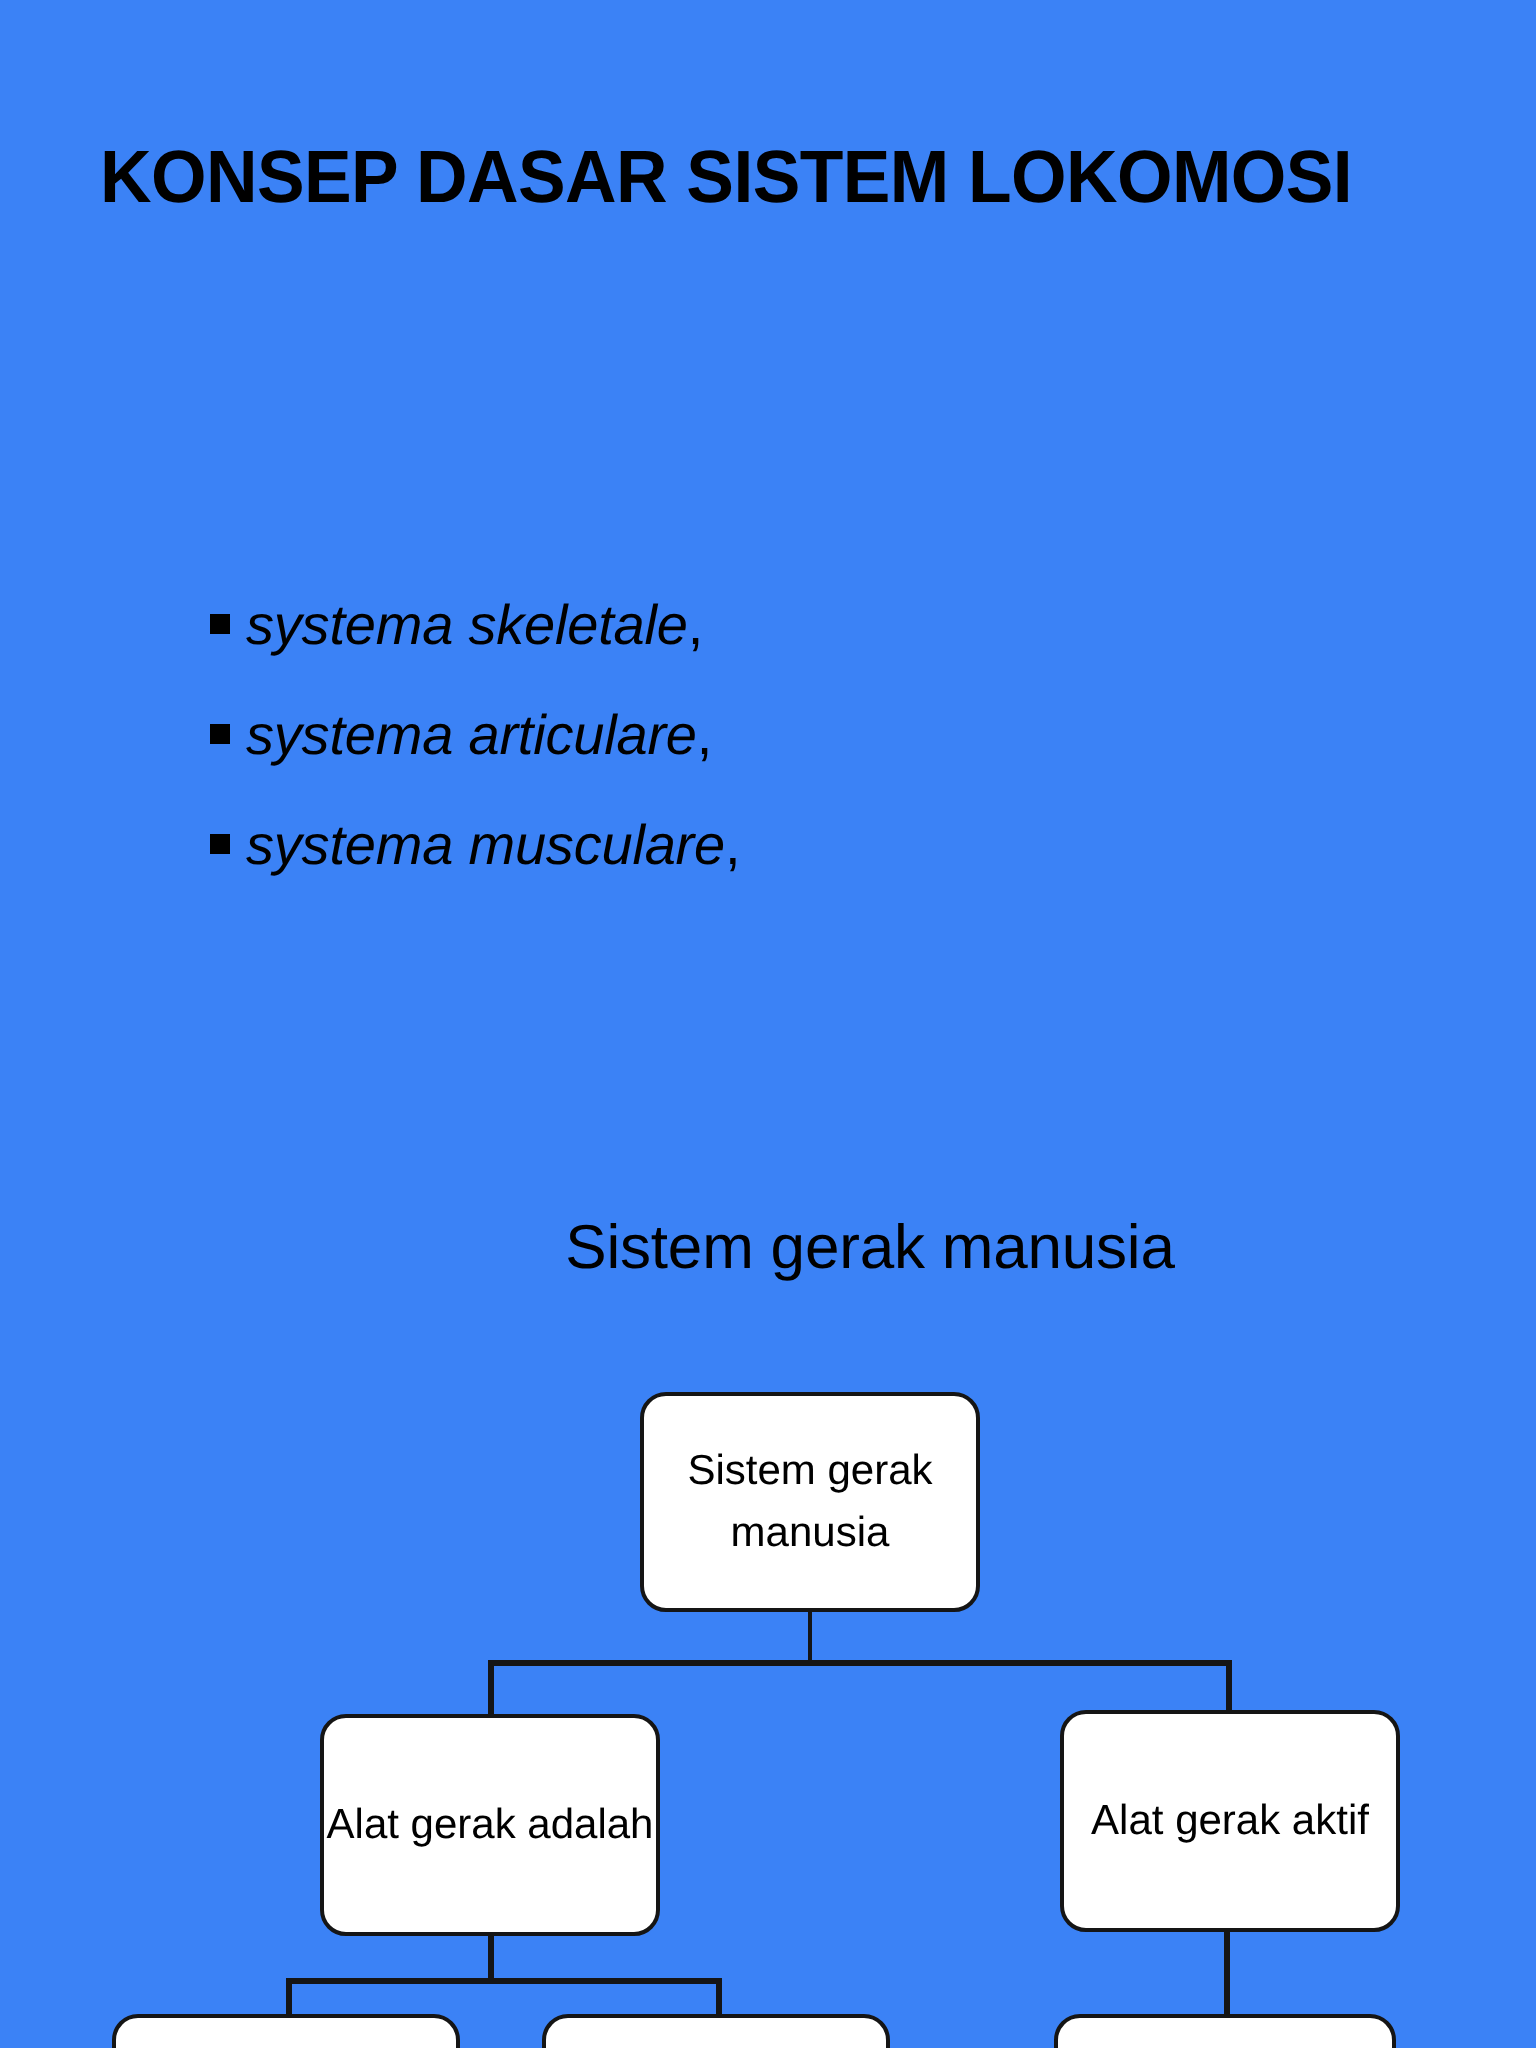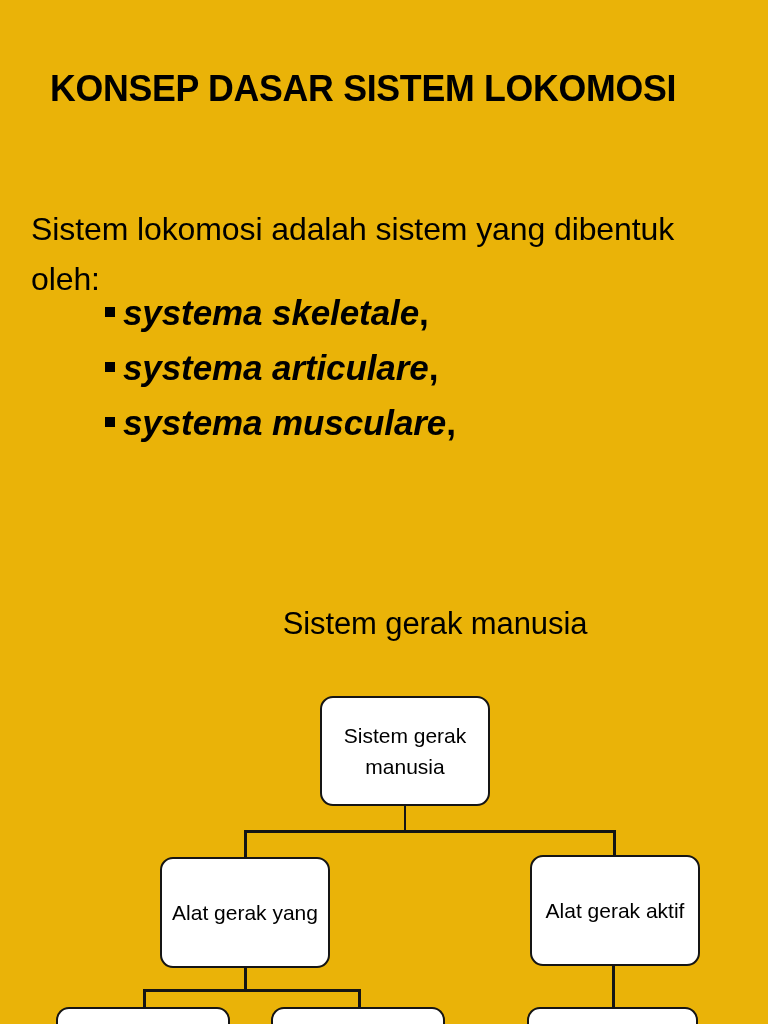--- a/index.html
+++ b/index.html
@@ -12,21 +12,21 @@
     height: 1024px;
     position: relative;
     overflow: hidden;
     font-family: "Liberation Sans", sans-serif;
     color: #000000;
   }
 
   .slide {
     position: absolute;
     inset: 0;
-    background: #eab308;
+    background: #3b82f6;
   }
 
   
   .slide-title {
     position: absolute;
     left: 50px;
     top: 42px;
     width: 690px;
     font-size: 37px;
     font-weight: bold;
@@ -53,28 +53,27 @@
     position: absolute;
     left: 104px;
     top: 285px;
     width: 600px;
     list-style: none;
     margin: 0;
     padding: 0;
   }
   .bullet-item {
     position: relative;
-    font-size: 35px;
+    font-size: 28px;
     line-height: 55px;
     height: 55px;
     padding-left: 19px;
     font-style: italic;
     letter-spacing: -0.1px;
     white-space: nowrap;
-    font-weight: bold;
   }
   .bullet-item .bullet-marker {
     position: absolute;
     left: 1px;
     top: 22px;
     width: 10px;
     height: 10px;
     background: #000000;
   }
   .bullet-item .punct {
@@ -160,21 +159,20 @@
   .conn-v { width: 2.6px; }
   .conn-h { height: 2.6px; }
 </style>
 </head>
 <body>
 
 <div class="slide">
 
   <h1 class="slide-title">KONSEP DASAR SISTEM LOKOMOSI</h1>
 
-  <p class="body-para">Sistem lokomosi adalah sistem yang dibentuk oleh:</p>
 
   <ul class="bullet-list">
     <li class="bullet-item">
       <span class="bullet-marker"></span>
       <span>systema skeletale</span><span class="punct">,</span>
     </li>
     <li class="bullet-item">
       <span class="bullet-marker"></span>
       <span>systema articulare</span><span class="punct">,</span>
     </li>
@@ -199,21 +197,21 @@
     <div class="conn conn-h" style="left:143px; top:989px; width:217px;"></div>
     <div class="conn conn-v" style="left:143px; top:989px; height:20px;"></div>
     <div class="conn conn-v" style="left:358px; top:989px; height:20px;"></div>
 
     <div class="conn conn-v" style="left:612px; top:966px; height:43px;"></div>
 
     <div class="node node-root">
       <span>Sistem gerak manusia</span>
     </div>
     <div class="node node-pasif">
-      <span>Alat gerak yang</span>
+      <span>Alat gerak adalah</span>
     </div>
     <div class="node node-aktif">
       <span>Alat gerak aktif</span>
     </div>
 
     <div class="node node-leaf node-leaf-1">
       <span></span>
     </div>
     <div class="node node-leaf node-leaf-2">
       <span></span>

